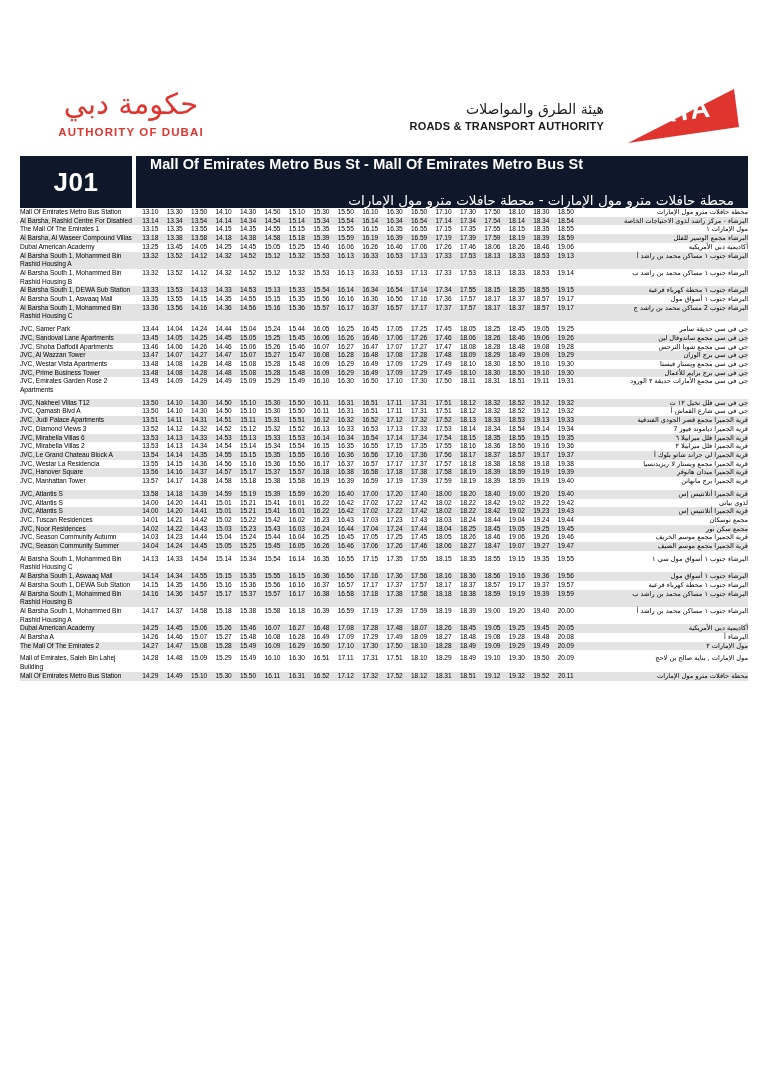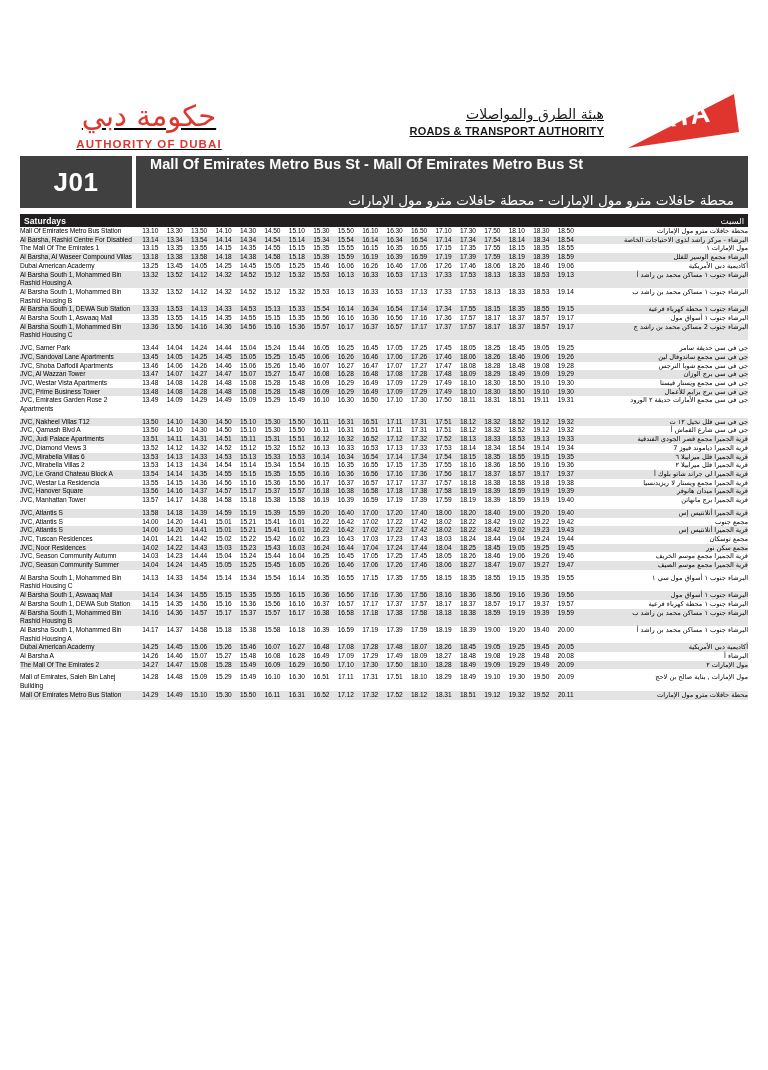--- a/index.html
+++ b/index.html
@@ -4,36 +4,36 @@
 <style>
   html,body{margin:0;padding:0;}
   body{
     width:768px;height:1070px;background:#ffffff;
     font-family:"Liberation Sans","DejaVu Sans",sans-serif;
     color:#000;overflow:hidden;
   }
   .page{position:relative;width:768px;height:1070px;padding:0;box-sizing:border-box;}
 
   
-  .logo-band{display:flex;align-items:flex-end;justify-content:space-between;
-    padding:78px 28px 0 34px;box-sizing:border-box;height:150px;text-decoration:underline;}
+  .logo-band{display:flex;align-items:center;justify-content:space-between;
+    padding:78px 28px 0 16px;box-sizing:border-box;height:150px;}
   .gov-logo{display:flex;flex-direction:column;align-items:center;width:230px;}
   .gov-arabic{font-family:"DejaVu Sans",sans-serif;color:#e0352f;font-size:29px;
     line-height:1;letter-spacing:-1px;direction:rtl;font-weight:400;}
   .gov-en{color:#e0352f;font-size:11.5px;font-weight:700;letter-spacing:1.1px;margin-top:7px;}
   .rta-wrap{display:flex;align-items:center;gap:12px;margin-top:4px;}
   .rta-text{text-align:right;padding-right:6px;}
   .rta-ar{font-family:"DejaVu Sans",sans-serif;font-size:14px;color:#1b1b1b;
     direction:rtl;letter-spacing:1px;line-height:1.3;}
   .rta-en{font-size:11px;font-weight:700;color:#1b1b1b;letter-spacing:.2px;margin-top:1px;margin-left:35px;}
   .rta-mark{position:relative;width:118px;height:58px;}
   .rta-mark svg{display:block;}
 
   
-  .route-header{display:flex;margin:6px 20px 0 20px;height:52px;background:#404040;}
+  .route-header{display:flex;margin:6px 20px 0 20px;height:52px;background:#0f172a;}
   .route-badge{width:112px;display:flex;align-items:center;justify-content:center;
     color:#fff;font-size:26px;font-weight:700;letter-spacing:.5px;}
   .route-sep{width:4px;background:#ffffff;}
   .route-titles{flex:1;display:flex;flex-direction:column;justify-content:center;padding:0 14px;}
   .route-en{color:#fff;font-size:14.5px;font-weight:700;letter-spacing:.1px;}
   .route-ar{color:#fff;font-size:13.5px;font-family:"DejaVu Sans",sans-serif;
     direction:rtl;text-align:right;margin-top:20px;}
 
   
   .day-band{display:flex;justify-content:space-between;align-items:center;
@@ -85,24 +85,20 @@
 
   <div class="route-header">
     <div class="route-badge">J01</div>
     <div class="route-sep"></div>
     <div class="route-titles">
       <div class="route-en">Mall Of  Emirates Metro Bus St - Mall Of  Emirates Metro Bus St</div>
       <div class="route-ar">محطة حافلات مترو مول الإمارات - محطة حافلات مترو مول الإمارات</div>
     </div>
   </div>
 
-  <div class="day-band">
-    <div class="day-en">Saturdays</div>
-    <div class="day-ar">السبت</div>
-  </div>
 
   <div class="table-wrap">
     <table class="tt">
       <tbody id="tt-body">
           <tr class="plain">
             <td class="stop-en">Mall Of Emirates Metro Bus Station</td>
             <td class="t">13.10</td>
             <td class="t">13.30</td>
             <td class="t">13.50</td>
             <td class="t">14.10</td>
@@ -738,21 +734,21 @@
             <td class="t">16.42</td>
             <td class="t">17.02</td>
             <td class="t">17.22</td>
             <td class="t">17.42</td>
             <td class="t">18.02</td>
             <td class="t">18.22</td>
             <td class="t">18.42</td>
             <td class="t">19.02</td>
             <td class="t">19.22</td>
             <td class="t">19.42</td>
-            <td class="stop-ar">مجمع جنوب</td>
+            <td class="stop-ar">لذوي بياتي</td>
           </tr>
           <tr class="band">
             <td class="stop-en">JVC, Atlantis S</td>
             <td class="t">14.00</td>
             <td class="t">14.20</td>
             <td class="t">14.41</td>
             <td class="t">15.01</td>
             <td class="t">15.21</td>
             <td class="t">15.41</td>
             <td class="t">16.01</td>

